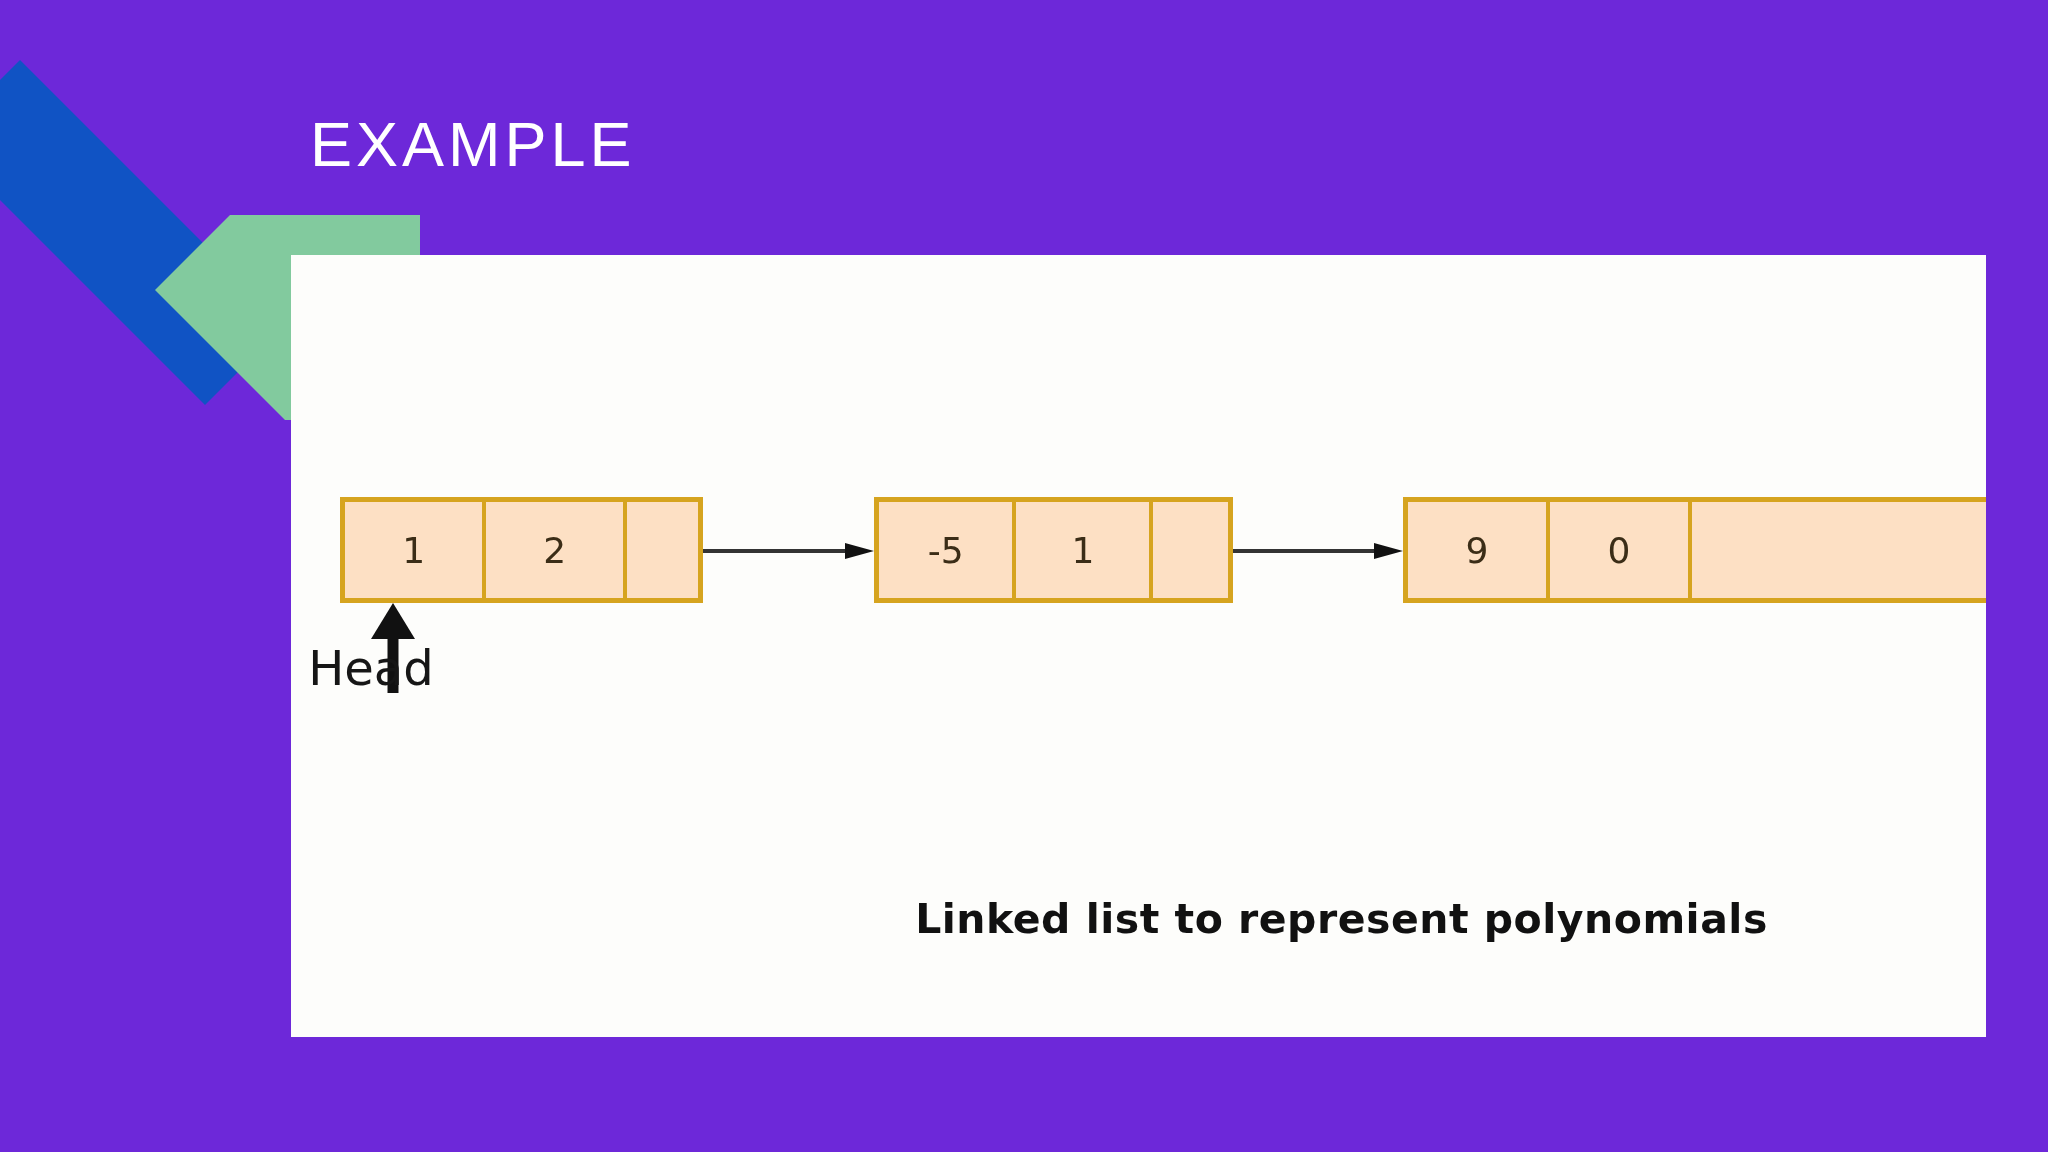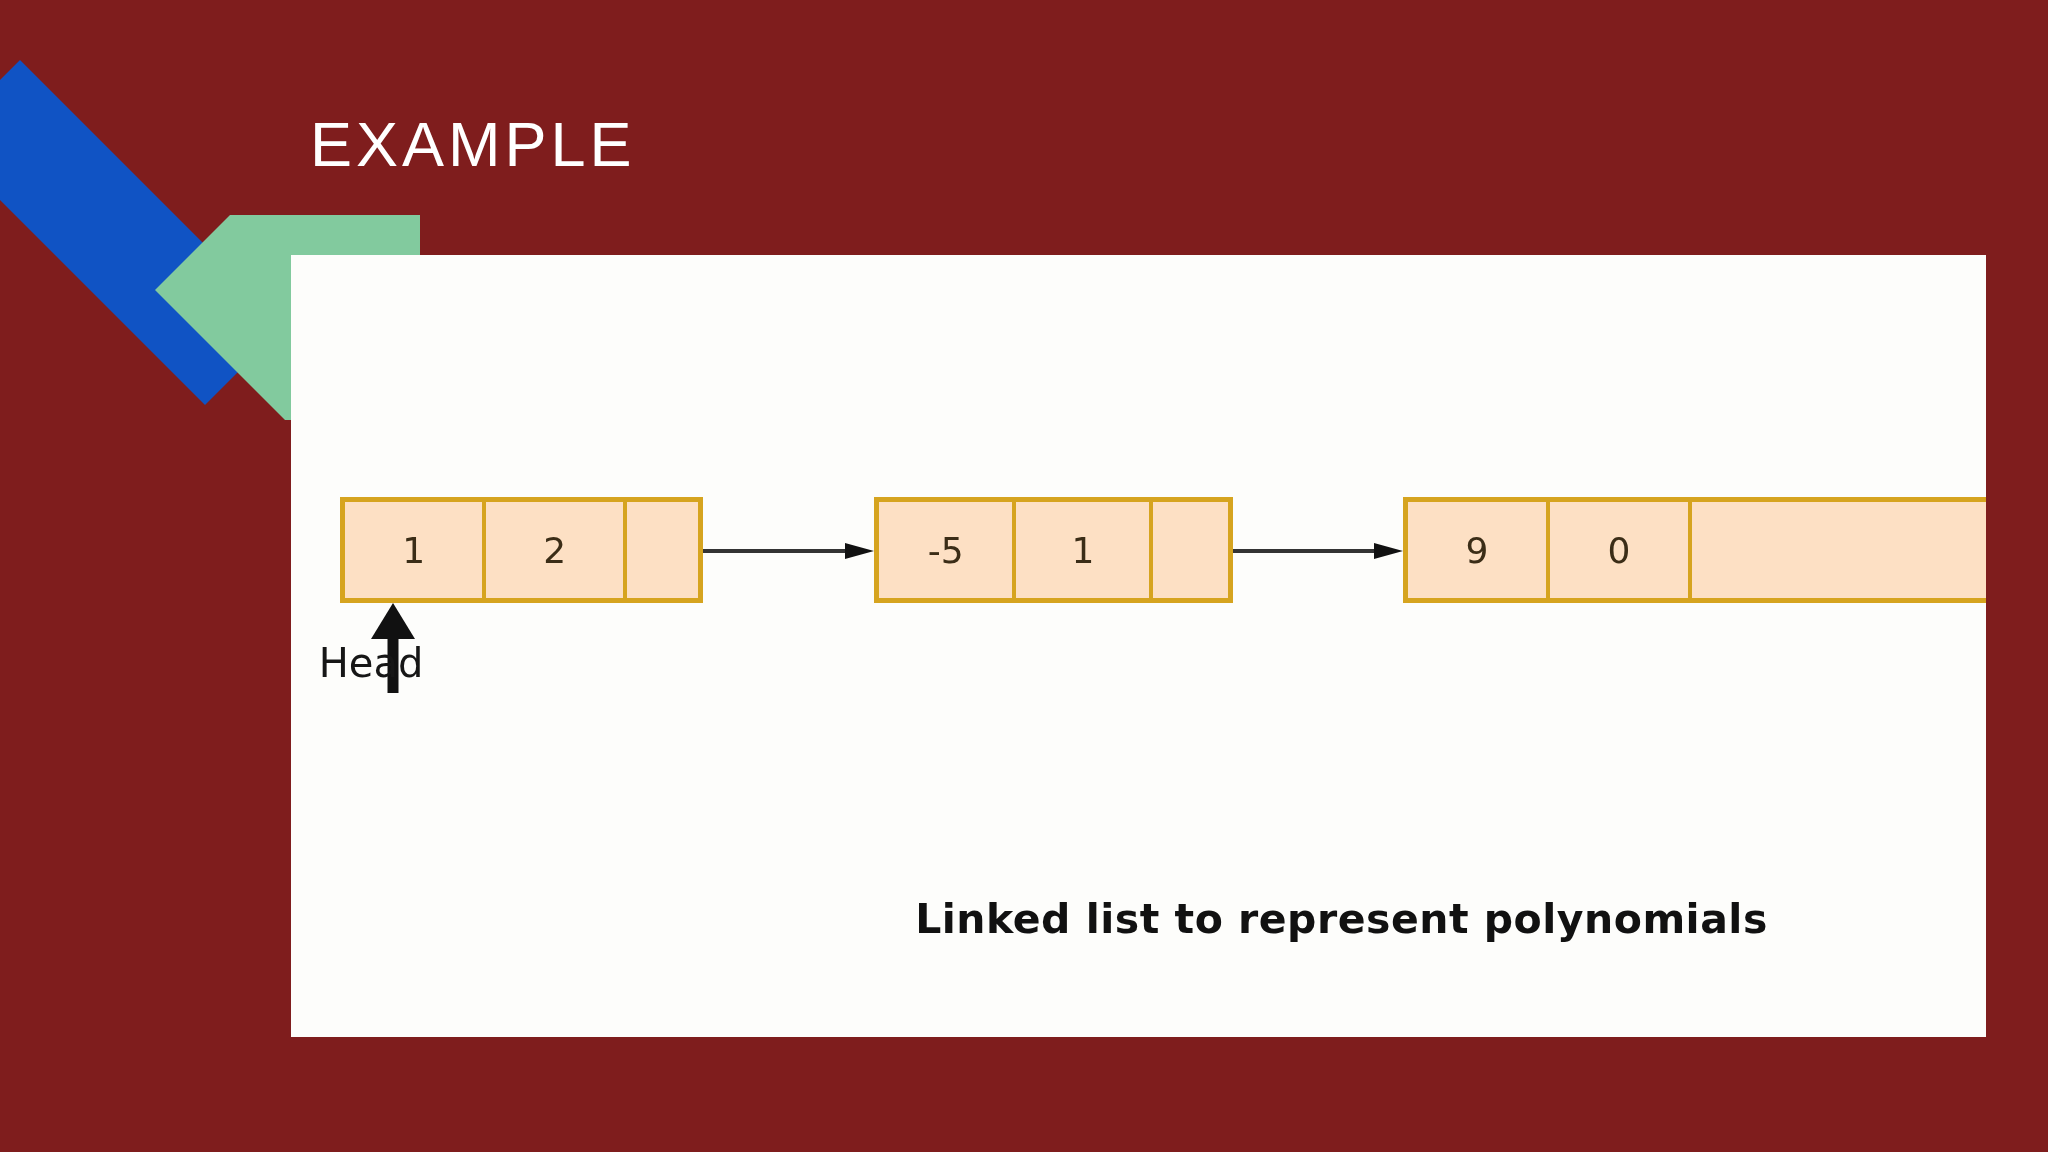--- a/index.html
+++ b/index.html
@@ -11,21 +11,21 @@
     height: 1152px;
     overflow: hidden;
     background: #1e2130;
     font-family: "Liberation Sans", sans-serif;
   }
 
   #slide {
     position: relative;
     width: 2048px;
     height: 1152px;
-    background: #7f1d1d;
+    background: #6d28d9;
     overflow: hidden;
   }
 
   
   .deco-layer {
     position: absolute;
     left: 0;
     top: 0;
     width: 420px;
     height: 420px;
@@ -137,21 +137,21 @@
     width: 80px;
     height: 90px;
   }
   #head-label {
     position: absolute;
     left: -20px;
     top: 385px;
     width: 200px;
     text-align: center;
     font-family: "DejaVu Sans", sans-serif;
-    font-size: 40px;
+    font-size: 48px;
     color: #161616;
     white-space: nowrap;
   }
 
   #caption {
     position: absolute;
     left: 0;
     top: 640px;
     width: 2013px;
     text-align: center;

